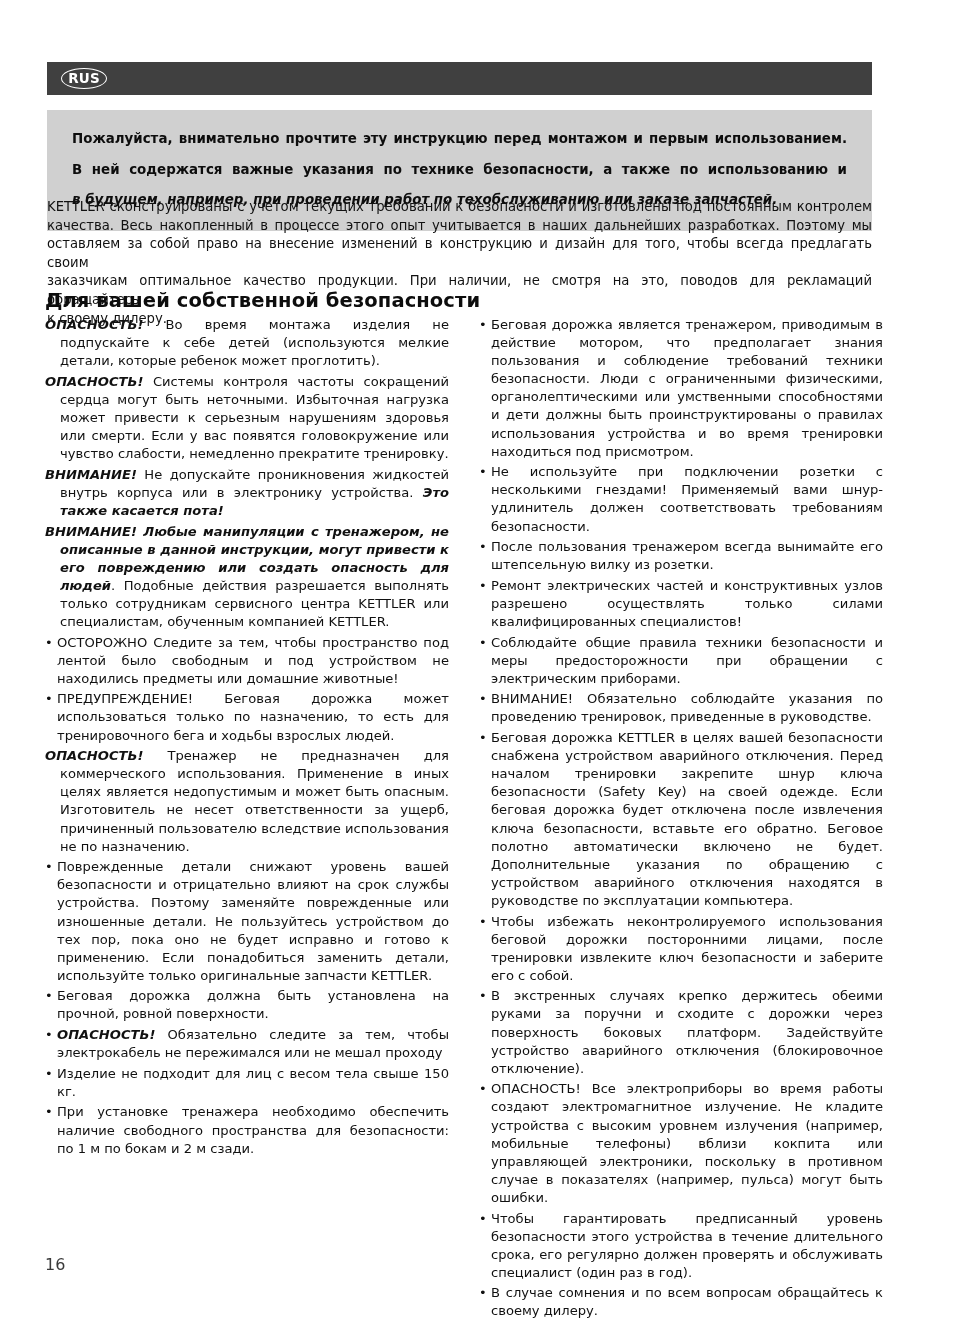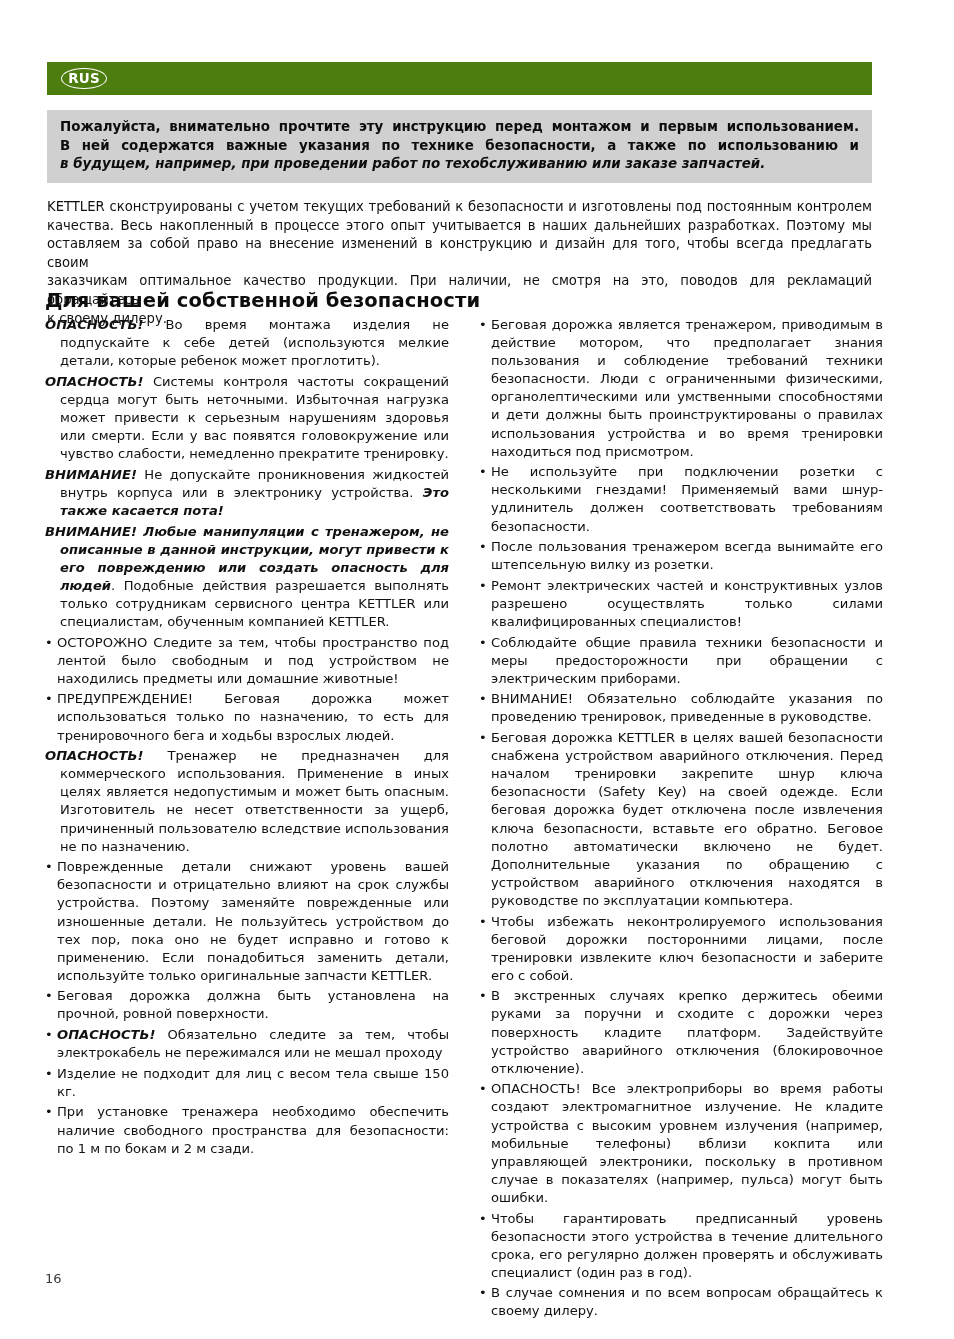--- a/index.html
+++ b/index.html
@@ -22,21 +22,21 @@
     height: 1339px;
   }
 
   
   .header-bar {
     position: absolute;
     left: 47px;
     top: 62px;
     width: 825px;
     height: 33px;
-    background: #4d7c0f;
+    background: #404040;
     display: flex;
     align-items: center;
     padding-left: 14px;
     box-sizing: border-box;
   }
   .lang-badge {
     display: inline-flex;
     align-items: center;
     justify-content: center;
     width: 46px;
@@ -64,21 +64,21 @@
   .notice-box {
     position: absolute;
     left: 47px;
     top: 110px;
     width: 825px;
     background: #d0d0d0;
     padding: 8px 13px 9px 13px;
     box-sizing: border-box;
   }
   .notice-box p {
-    margin: 0;
+    margin: 12px;
     font-size: 13.4px;
     font-weight: bold;
     line-height: 18.6px;
     text-align: justify;
     text-align-last: justify;
     color: #0d0d0d;
     font-family: "DejaVu Sans", sans-serif;
   }
   .notice-box p.lastline {
     text-align-last: left;
@@ -151,23 +151,22 @@
   b, strong { font-weight: bold; font-style: italic; }
 
   
   .body { hyphens: none; }
 
   
   .page-number {
     position: absolute;
     left: 45px;
     top: 1255px;
-    font-size: 13px;
+    font-size: 16px;
     color: #3a3a3a;
-    margin-top: 16px;
   }
 </style>
 </head>
 <body>
 
 <div class="page">
 
   <div class="header-bar">
     <span class="lang-badge">RUS</span>
   </div>
@@ -262,21 +261,21 @@
       <div class="item">
         <span class="bullet">•</span>
         <span class="body">Беговая дорожка KETTLER в целях вашей безопасности снабжена устройством аварийного отключения. Перед началом тренировки закрепите шнур ключа безопасности (Safety Key) на своей одежде. Если беговая дорожка будет отключена после извлечения ключа безопасности, вставьте его обратно. Беговое полотно автоматически включено не будет. Дополнительные указания по обращению с устройством аварийного отключения находятся в руководстве по эксплуатации компьютера.</span>
       </div>
       <div class="item">
         <span class="bullet">•</span>
         <span class="body">Чтобы избежать неконтролируемого использования беговой дорожки посторонними лицами, после тренировки извлеките ключ безопасности и заберите его с собой.</span>
       </div>
       <div class="item">
         <span class="bullet">•</span>
-        <span class="body">В экстренных случаях крепко держитесь обеими руками за поручни и сходите с дорожки через поверхность кладите платформ. Задействуйте устройство аварийного отключения (блокировочное отключение).</span>
+        <span class="body">В экстренных случаях крепко держитесь обеими руками за поручни и сходите с дорожки через поверхность боковых платформ. Задействуйте устройство аварийного отключения (блокировочное отключение).</span>
       </div>
       <div class="item">
         <span class="bullet">•</span>
         <span class="body">ОПАСНОСТЬ! Все электроприборы во время работы создают электромагнитное излучение. Не кладите устройства с высоким уровнем излучения (например, мобильные телефоны) вблизи кокпита или управляющей электроники, поскольку в противном случае в показателях (например, пульса) могут быть ошибки.</span>
       </div>
       <div class="item">
         <span class="bullet">•</span>
         <span class="body">Чтобы гарантировать предписанный уровень безопасности этого устройства в течение длительного срока, его регулярно должен проверять и обслуживать специалист (один раз в год).</span>
       </div>
       <div class="item">

